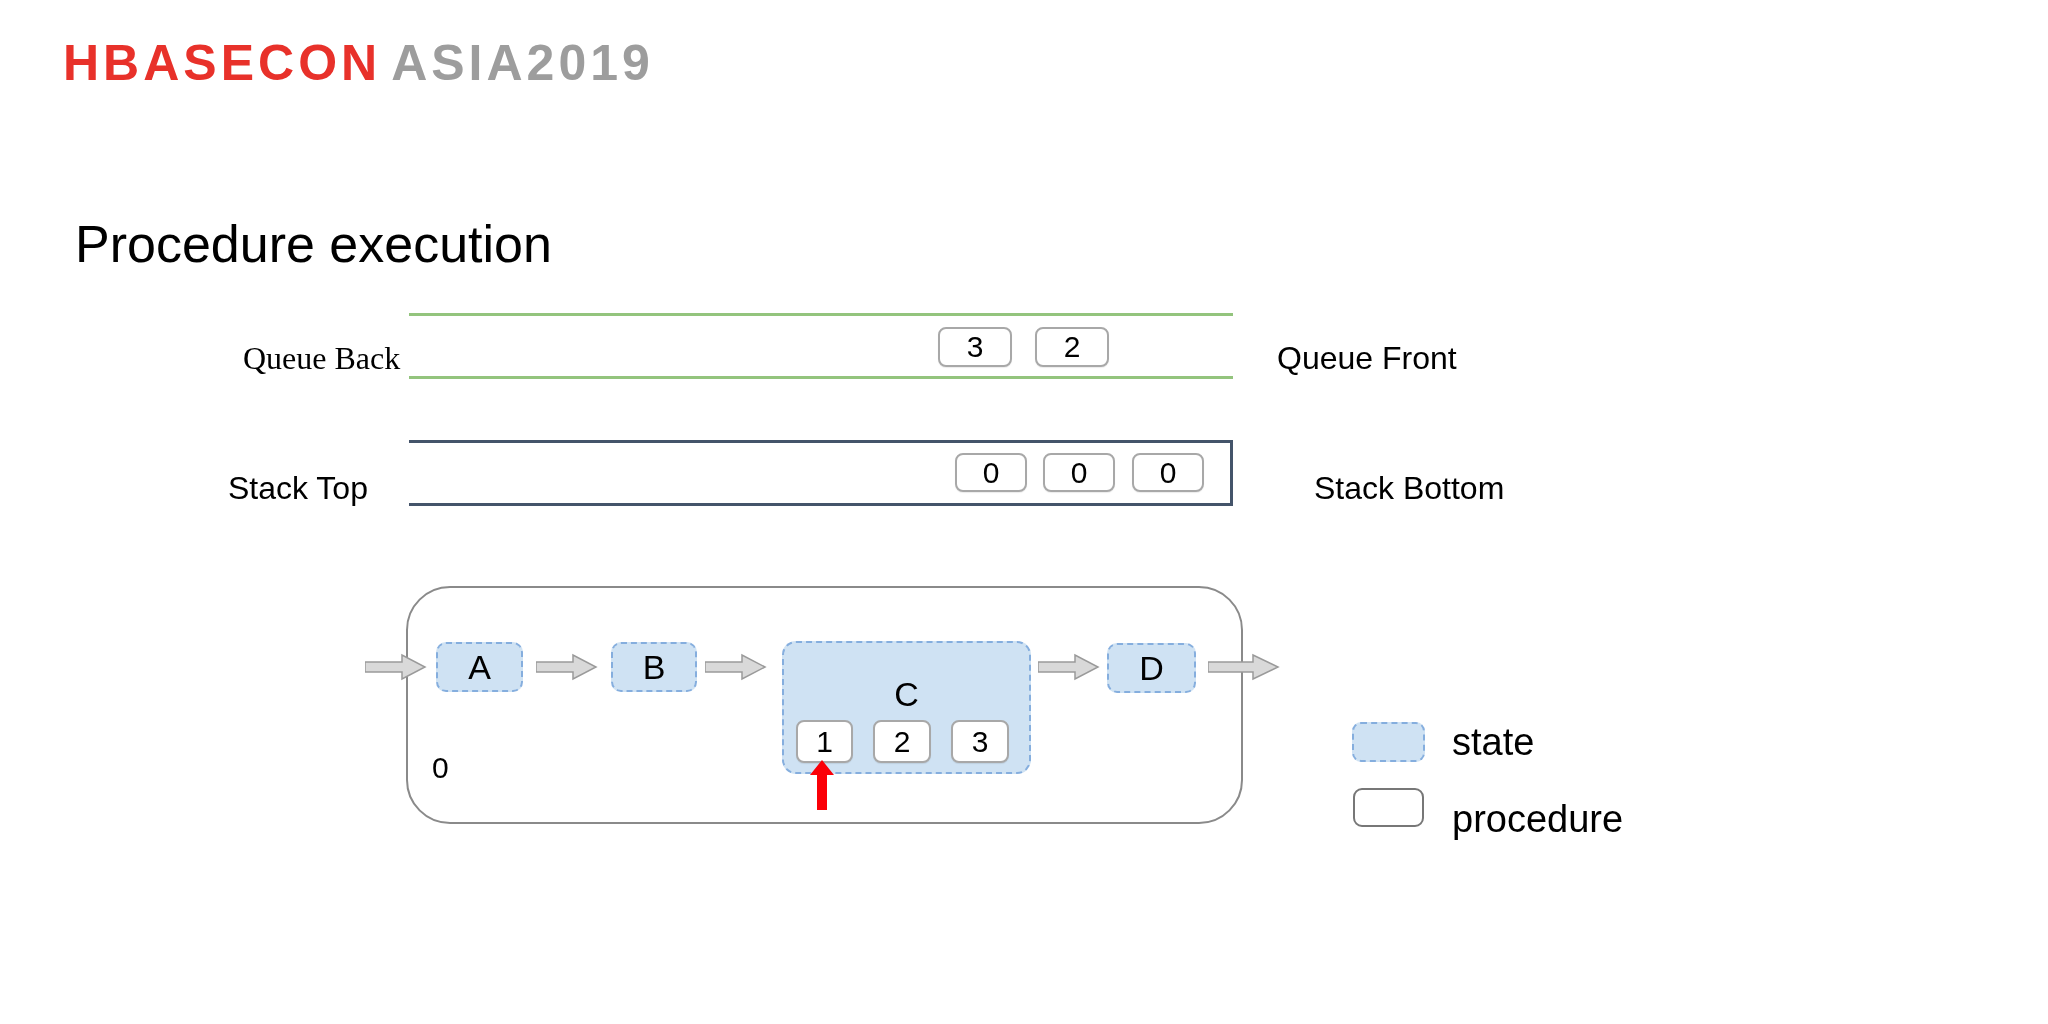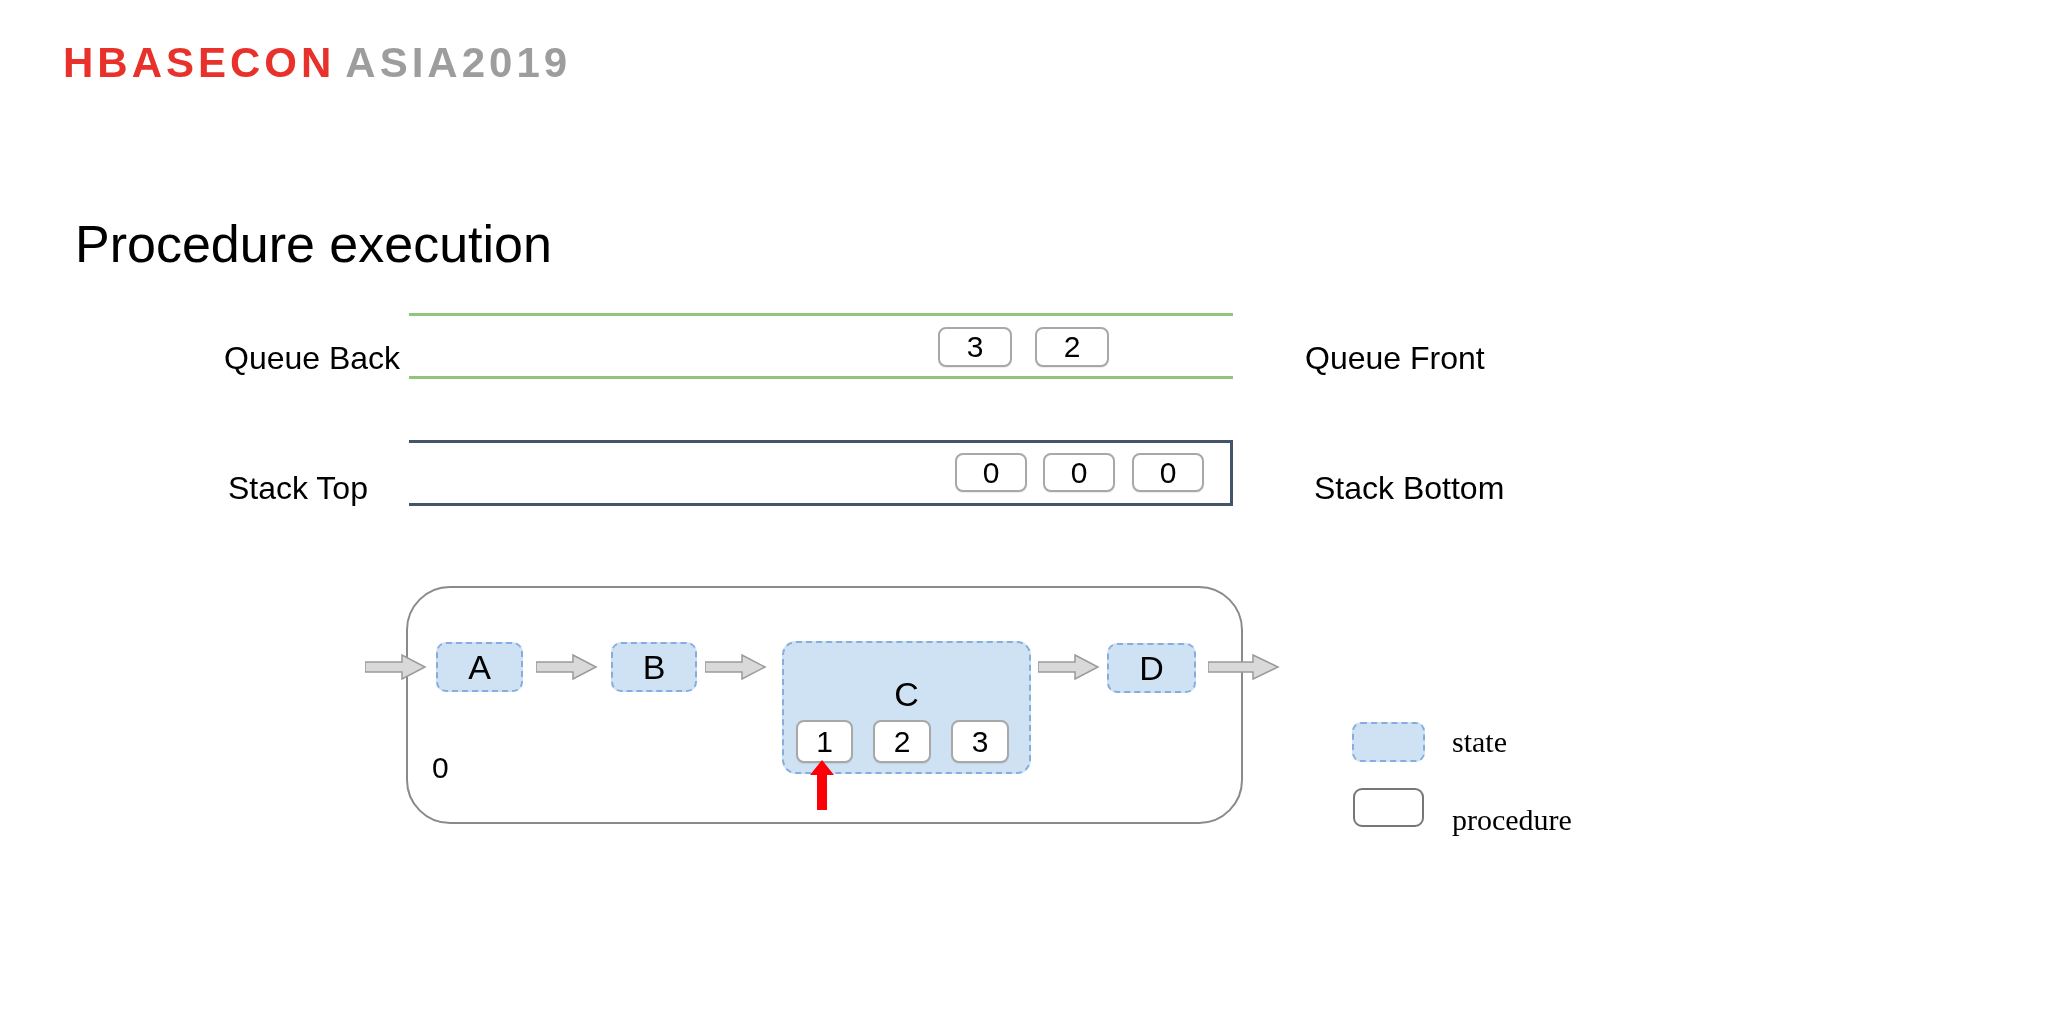--- a/index.html
+++ b/index.html
@@ -22,21 +22,21 @@
     position:relative;
     background:#ffffff;
     font-family:"Liberation Sans", sans-serif;
     color:var(--text);
     overflow:hidden;
   }
   .abs{position:absolute;}
 
   
   .logo{left:63px;top:38px;height:50px;line-height:50px;white-space:nowrap;
-        font-weight:bold;font-size:42px;letter-spacing:4px;}
+        font-weight:bold;font-size:50px;letter-spacing:4px;}
   .logo .primary{color:var(--logo-red);}
   .logo .secondary{color:var(--logo-gray);margin-left:10px;}
 
   
   .slide-title{left:75px;top:208px;font-size:52px;line-height:72px;color:var(--text);}
 
   
   .side-label{font-size:32px;line-height:40px;white-space:nowrap;}
 
   .queue-line{left:409px;width:824px;height:3px;background:var(--green);}
@@ -70,39 +70,39 @@
                     font-size:34px;line-height:38px;}
   .child-box{position:absolute;top:77px;height:43px;font-size:30px;}
 
   .counter{font-size:30px;line-height:36px;}
 
   
   .legend-swatch-state{left:1352px;top:722px;width:73px;height:40px;border-radius:9px;
     background:var(--state-fill);border:2px dashed var(--state-border);}
   .legend-swatch-proc{left:1353px;top:788px;width:71px;height:39px;border-radius:9px;
     background:#ffffff;border:2px solid #777777;}
-  .legend-label{font-size:30px;white-space:nowrap;font-family:Liberation Serif, serif;}
+  .legend-label{font-size:38px;white-space:nowrap;}
 
   svg{display:block;}
 </style>
 </head>
 <body>
 
 <div class="abs logo">
   <span class="primary">HBASECON</span><span class="secondary">ASIA2019</span>
 </div>
 
 <div class="abs slide-title">Procedure execution</div>
 
-<div class="abs side-label" style="left:224px;top:338px;">Queue Back</div>
+<div class="abs side-label" style="left:243px;top:338px;font-family:Liberation Serif, serif;">Queue Back</div>
 <div class="abs queue-line" style="top:313px;"></div>
 <div class="abs queue-line" style="top:376px;"></div>
 <div class="abs value-box" style="left:938px;top:327px;width:74px;height:40px;">3</div>
 <div class="abs value-box" style="left:1035px;top:327px;width:74px;height:40px;">2</div>
-<div class="abs side-label" style="left:1277px;top:338px;margin-left:28px;">Queue Front</div>
+<div class="abs side-label" style="left:1277px;top:338px;">Queue Front</div>
 
 <div class="abs side-label" style="left:228px;top:468px;">Stack Top</div>
 <div class="abs stack-outline"></div>
 <div class="abs value-box" style="left:955px;top:453px;width:72px;height:39px;">0</div>
 <div class="abs value-box" style="left:1043px;top:453px;width:72px;height:39px;">0</div>
 <div class="abs value-box" style="left:1132px;top:453px;width:72px;height:39px;">0</div>
 <div class="abs side-label" style="left:1314px;top:468px;">Stack Bottom</div>
 
 <div class="abs flow-container"></div>
 

